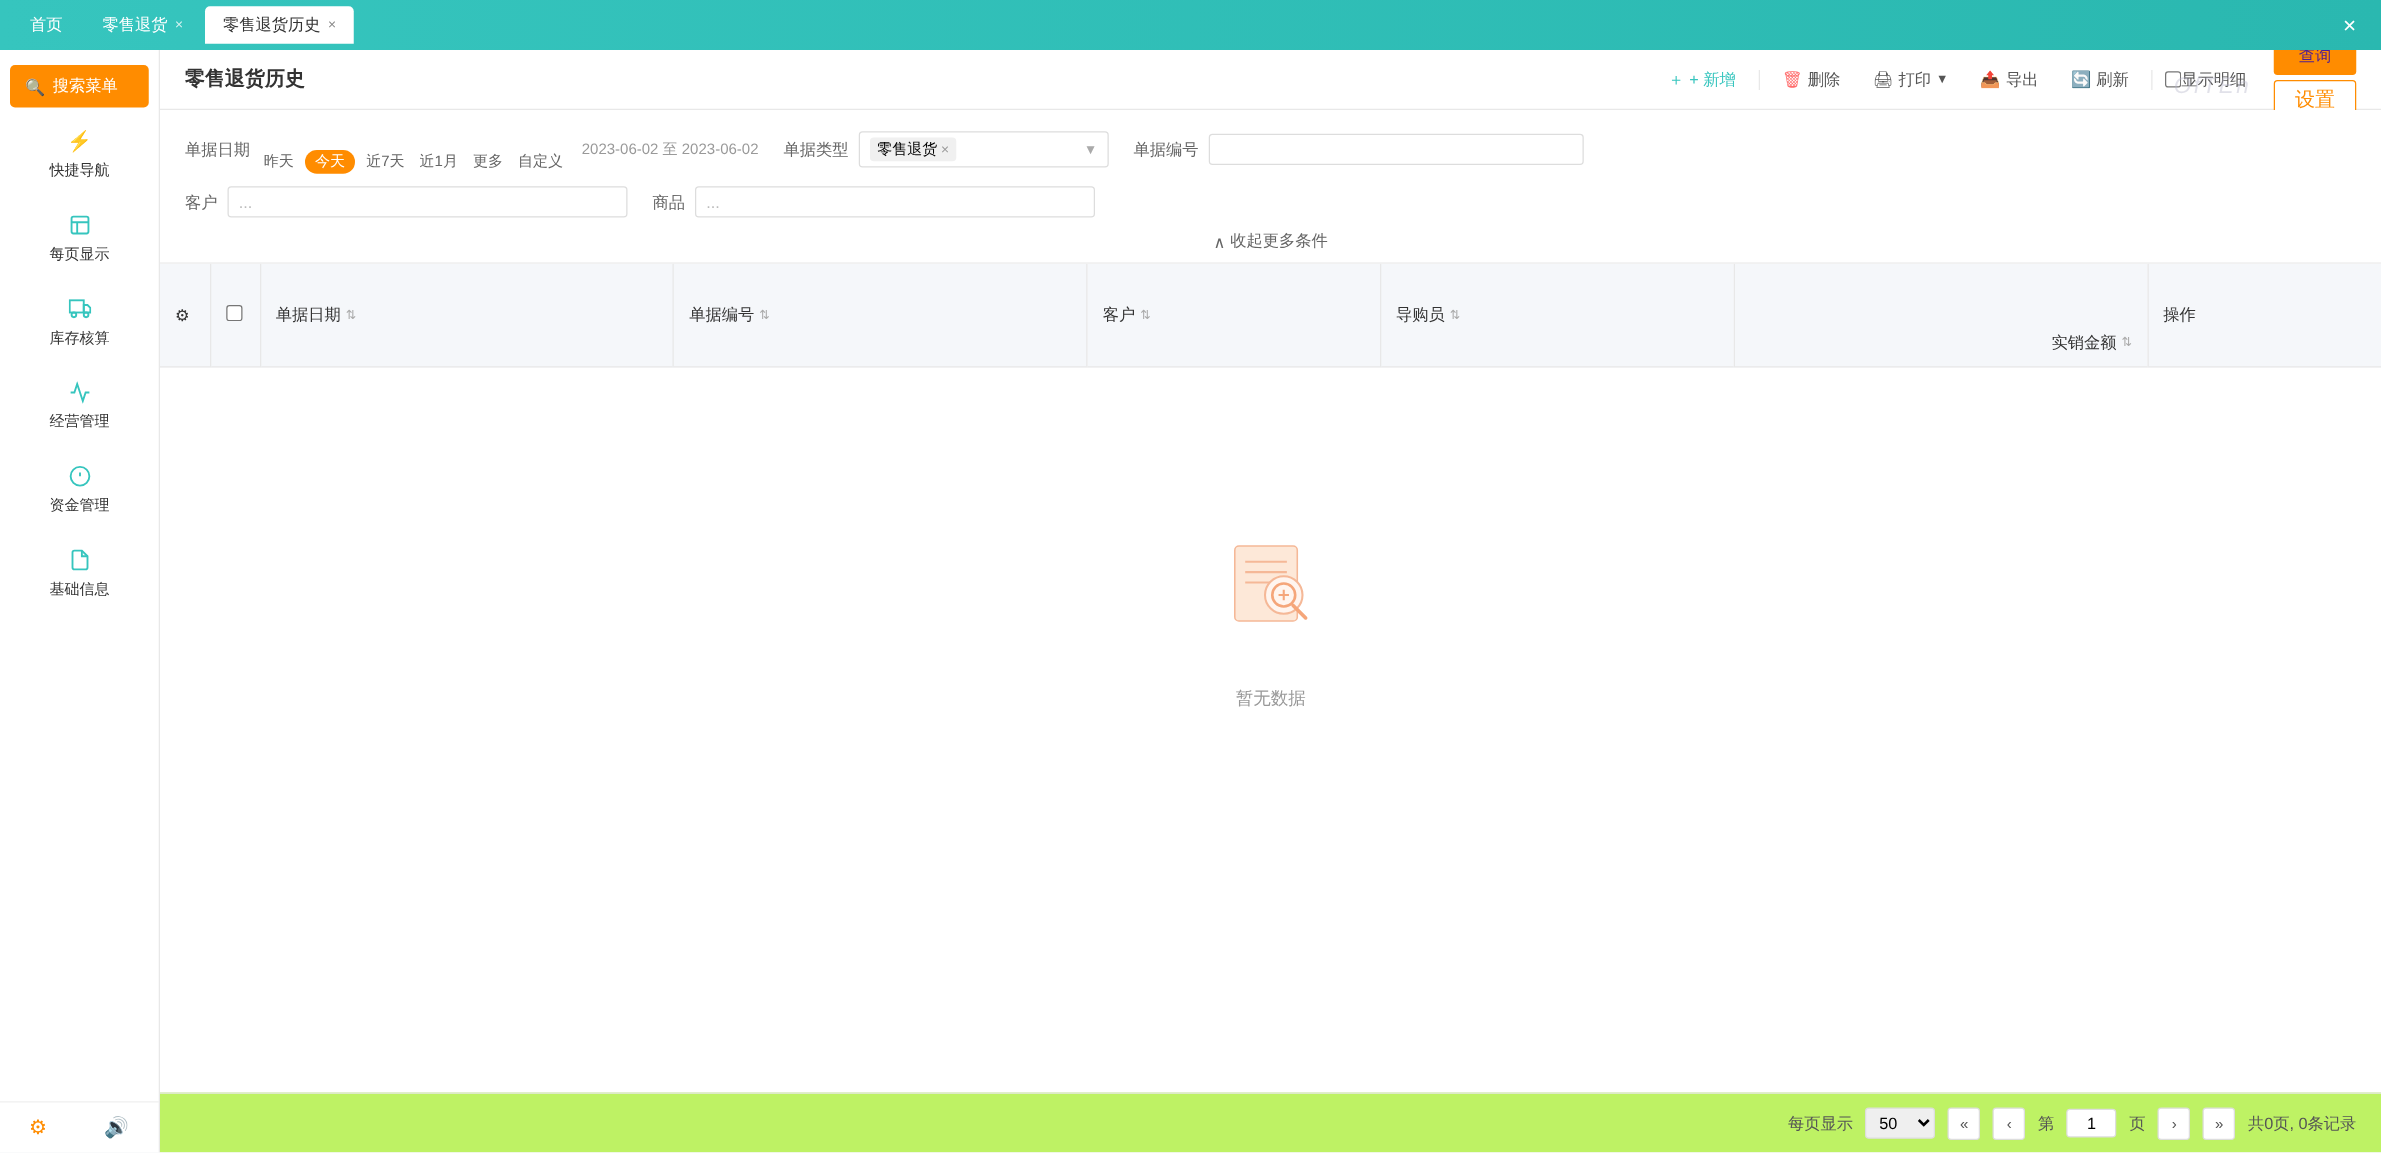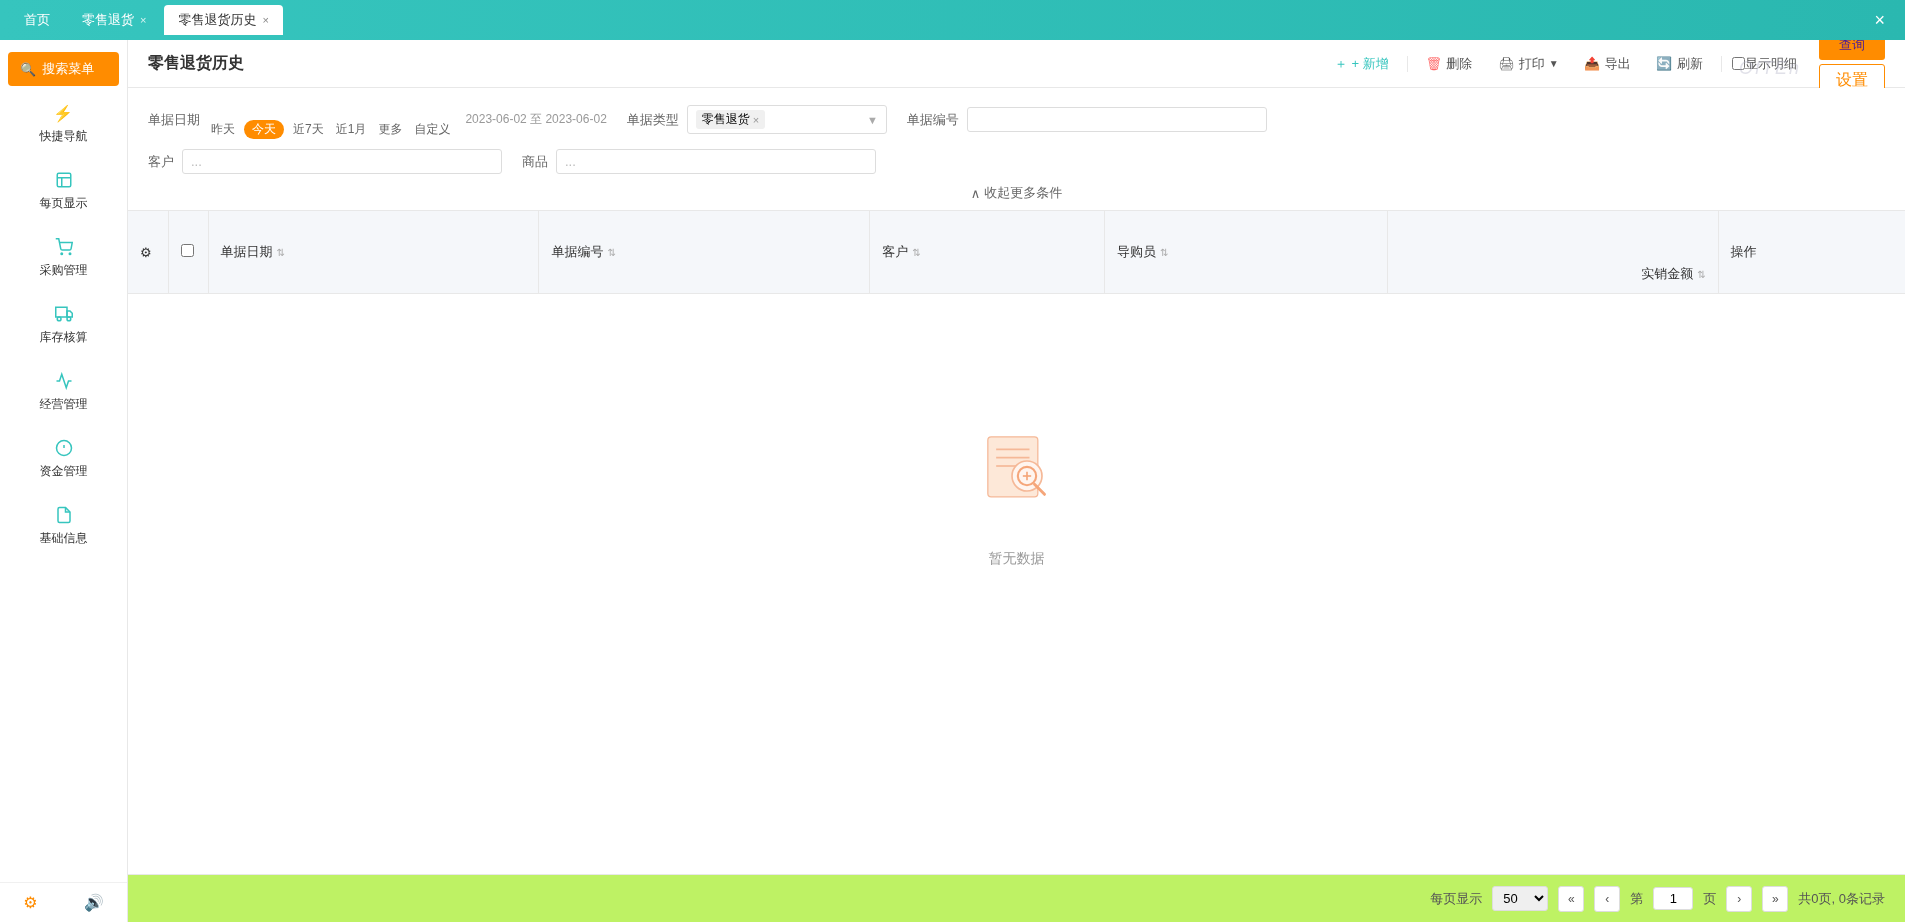--- a/index.html
+++ b/index.html
@@ -404,30 +404,20 @@
       <span>快捷导航</span>
     </div>
     <div class="sidebar-item">
       <span class="sidebar-icon">
         <svg width="18" height="18" viewBox="0 0 24 24" fill="none" stroke="#36c5be" stroke-width="2">
             <rect x="3" y="3" width="18" height="18" rx="2"></rect>
             <path d="M3 9h18M9 21V9"></path>
           </svg>
       </span>
       <span>每页显示</span>
-    </div>
-    <div class="sidebar-item">
-      <span class="sidebar-icon">
-        <svg width="18" height="18" viewBox="0 0 24 24" fill="none" stroke="#36c5be" stroke-width="2">
-            <circle cx="9" cy="21" r="1"></circle>
-            <circle cx="20" cy="21" r="1"></circle>
-            <path d="M1 1h4l2.68 13.39a2 2 0 0 0 2 1.61h9.72a2 2 0 0 0 2-1.61L23 6H6"></path>
-          </svg>
-      </span>
-      <span>采购管理</span>
     </div>
     <div class="sidebar-item">
       <span class="sidebar-icon">
         <svg width="18" height="18" viewBox="0 0 24 24" fill="none" stroke="#36c5be" stroke-width="2">
             <rect x="1" y="3" width="15" height="13"></rect>
             <polygon points="16 8 20 8 23 11 23 16 16 16 16 8"></polygon>
             <circle cx="5.5" cy="18.5" r="2.5"></circle>
             <circle cx="18.5" cy="18.5" r="2.5"></circle>
           </svg>
       </span>

